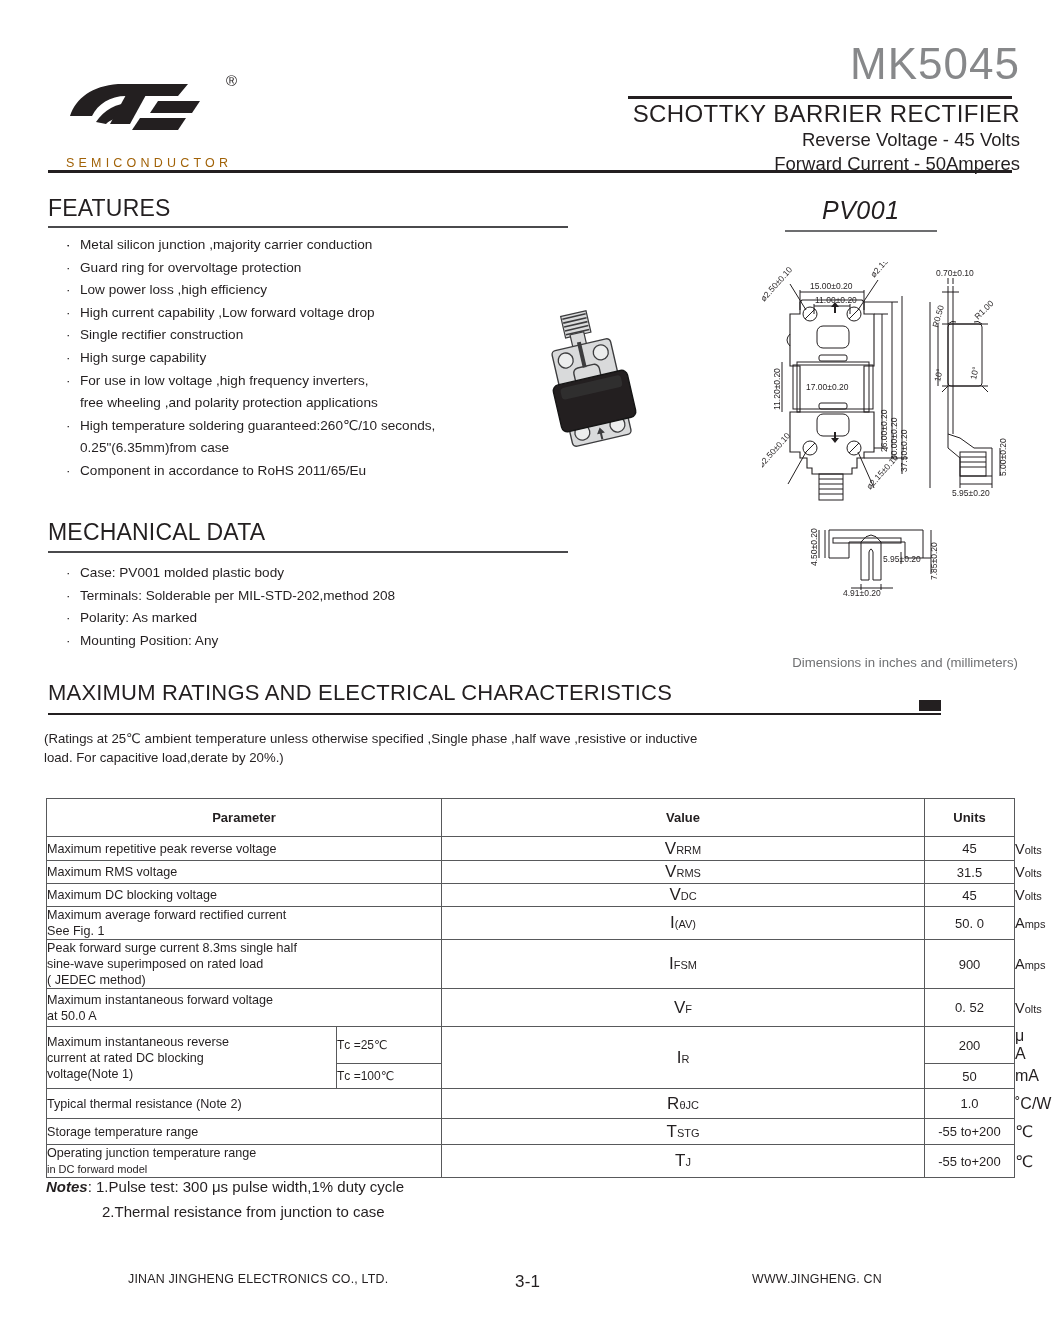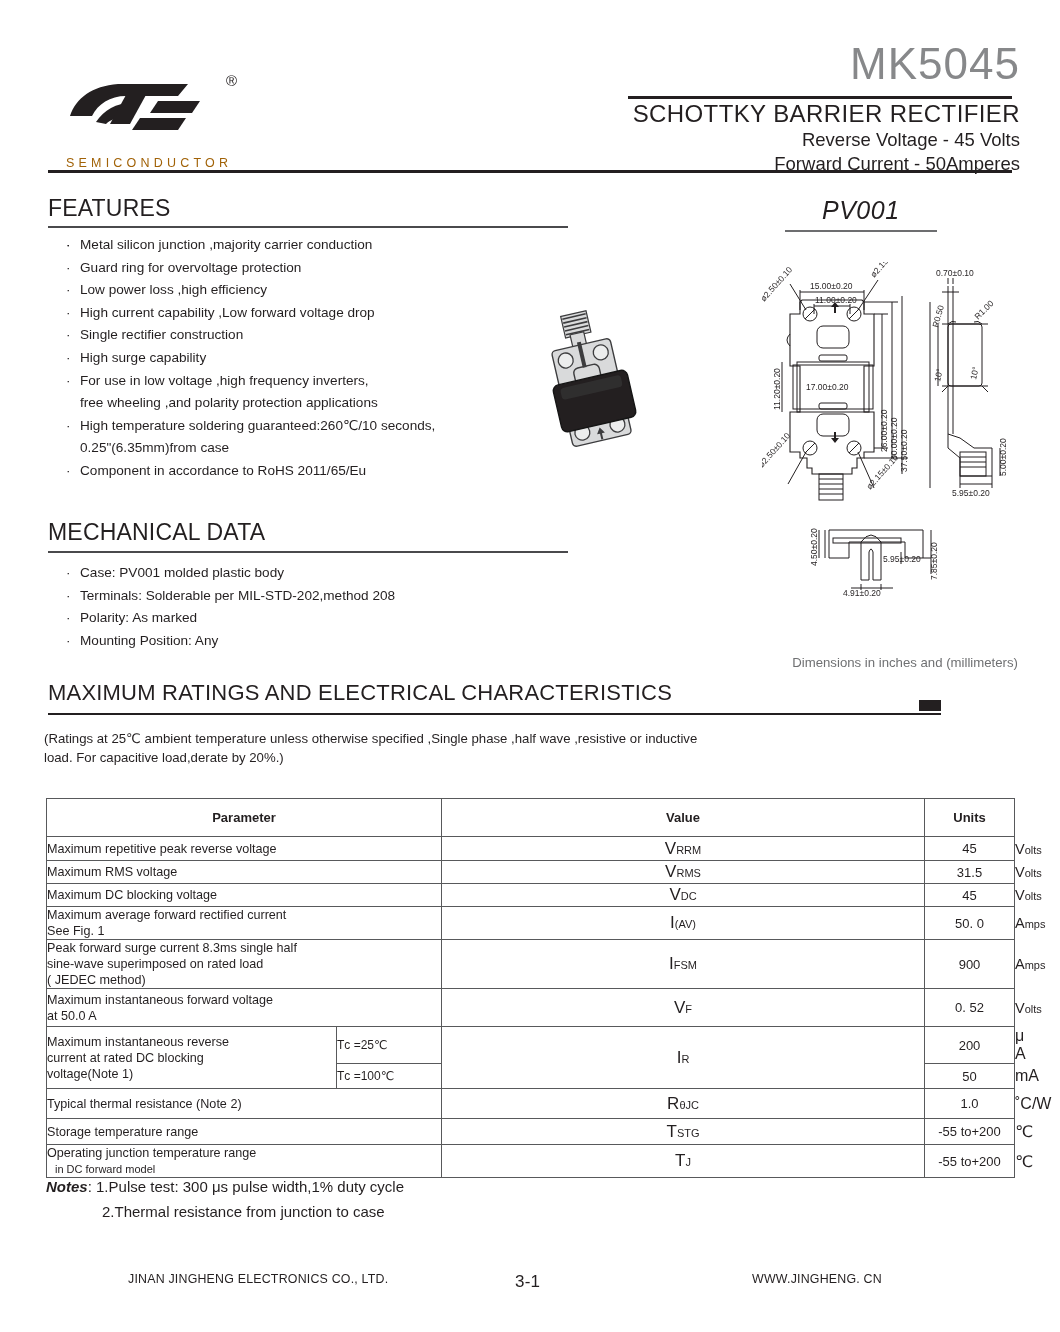--- a/index.html
+++ b/index.html
@@ -48,21 +48,21 @@
        table-layout:fixed;}
   .tbl td,.tbl th{border:1px solid #58595b;color:#231f20;font-weight:400;
                   padding:0;vertical-align:middle;}
   .tbl .hd{font-size:13px;height:37px;font-weight:bold;}
   .c-param{text-align:left;padding-left:18px;font-size:12.6px;line-height:16px;}
   .c-sym{text-align:center;font-size:17px;}
   .c-val{text-align:center;font-size:13px;}
   .c-unit{text-align:center;font-size:14.5px;}
   .sub{font-size:11px;}
   .tc-cell{font-size:12px;text-align:left;padding-left:7px;}
-  .small2{font-size:11px;margin-left:8px;}
+  .small2{font-size:11px;}
   .unit-big{font-size:16px;}
 
   
   .notes{position:absolute;left:46px;top:1174px;font-size:15px;color:#231f20;line-height:25px;}
   .notes i{font-style:italic;font-weight:700;}
   .notes .ln2{margin-left:56px;display:block;}
   .foot{position:absolute;top:1272px;font-size:12.4px;color:#231f20;letter-spacing:.2px;}
   .foot-l{left:128px;}
   .foot-c{left:515px;font-size:17px;}
   .foot-r{left:752px;}

